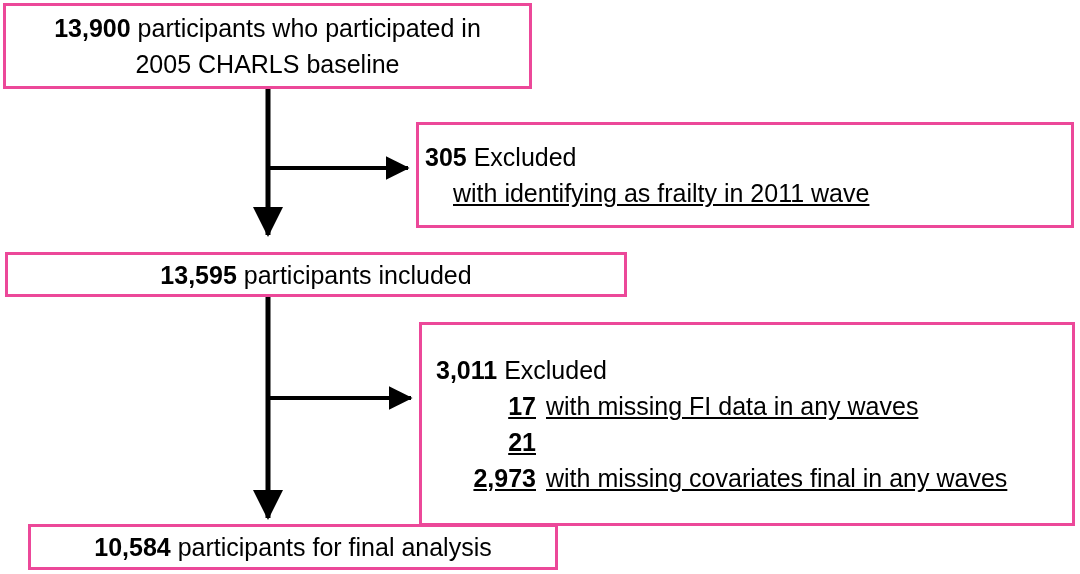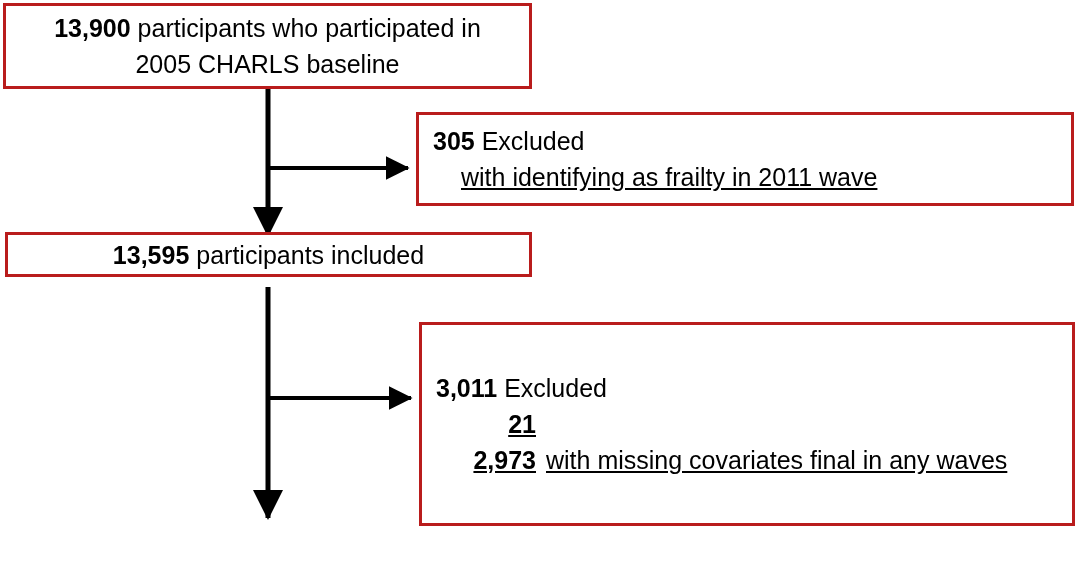--- a/index.html
+++ b/index.html
@@ -14,42 +14,42 @@
   #flowchart {
     position: relative;
     width: 1080px;
     height: 574px;
     background: #ffffff;
     overflow: hidden;
   }
   .box {
     position: absolute;
     box-sizing: border-box;
-    border: 3px solid #b91c1c;
+    border: 3px solid #ec4899;
     background: #ffffff;
     display: flex;
     flex-direction: column;
     justify-content: center;
   }
   .box .line {
     font-size: 25px;
     line-height: 36px;
     white-space: pre;
   }
   .centered .line {
     text-align: center;
   }
   .b {
     font-weight: bold;
   }
 
   
   #box-baseline      { left: 3px;   top: 3px;   width: 529px; height: 86px; }
-  #box-excluded-1    { left: 416px; top: 112px; width: 658px; height: 94px; padding-left: 14px; }
-  #box-included      { left: 5px;   top: 232px; width: 527px; height: 45px; }
+  #box-excluded-1    { left: 416px; top: 122px; width: 658px; height: 106px; padding-left: 6px; }
+  #box-included      { left: 5px;   top: 252px; width: 622px; height: 45px; }
   #box-excluded-2    { left: 419px; top: 322px; width: 656px; height: 204px; padding-left: 14px; }
   #box-final         { left: 28px;  top: 524px; width: 530px; height: 46px; }
 
   #box-included .line,
   #box-final .line { line-height: 30px; }
 
   
   .sub {
     display: flex;
     align-items: flex-start;
@@ -109,22 +109,29 @@
     </div>
   </div>
 
   <div class="box centered" id="box-included">
     <div class="line"><span class="b">13,595</span><span> participants included</span></div>
   </div>
 
   <div class="box" id="box-excluded-2">
     <div class="line"><span class="b">3,011</span><span> Excluded</span></div>
     <div class="line sub">
+      <span class="num">17</span>
+      <span>with missing FI data in any waves</span>
+    </div>
+    <div class="line sub">
       <span class="num">21</span>
     </div>
     <div class="line sub">
       <span class="num">2,973</span>
       <span>with missing covariates final in any waves</span>
     </div>
   </div>
 
+  <div class="box centered" id="box-final">
+    <div class="line"><span class="b">10,584</span><span> participants for final analysis</span></div>
+  </div>
 
 </div>
 
 </body></html>

